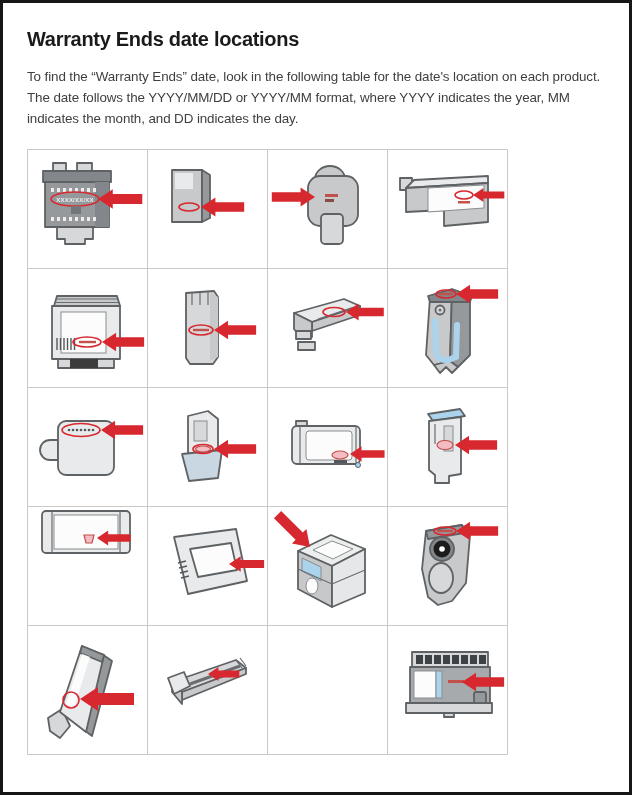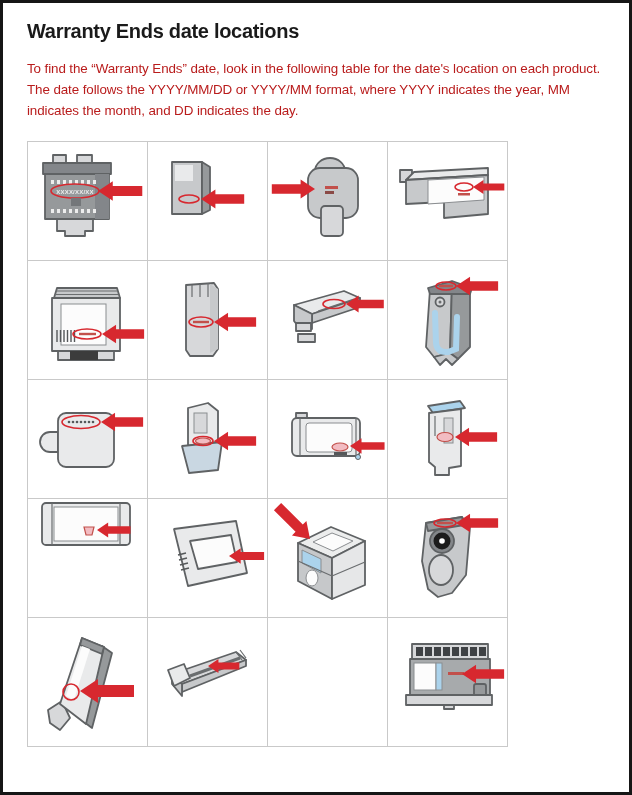--- a/index.html
+++ b/index.html
@@ -1,23 +1,23 @@
 <!DOCTYPE html>
 <html><head>
 <meta charset="utf-8">
 <style>
   html,body{margin:0;padding:0;background:#fff;}
   .page{
     width:632px;height:795px;box-sizing:border-box;position:relative;
     border:3px solid #161616;background:#fff;
     font-family:"Liberation Sans",sans-serif;color:#1a1a1a;overflow:hidden;
   }
-  .content{padding:16px 22px 0 24px;}
+  .content{padding:24px 22px 0 24px;}
   .title{font-size:20px;font-weight:700;letter-spacing:-0.3px;line-height:24px;margin:0;}
-  .intro{font-size:13.4px;line-height:21px;letter-spacing:-0.1px;margin:15px 0 0 0;width:586px;color:#b91c1c;}
+  .intro{font-size:13.4px;line-height:21px;letter-spacing:-0.1px;margin:15px 0 0 0;width:586px;color:#404040;}
   table.wtable{border-collapse:collapse;margin-top:20px;}
   table.wtable td{
     border:1px solid #c9c9c9;width:119px;height:118px;padding:0;vertical-align:top;
   }
   table.wtable tr.lastrow td{height:128px;}
   svg.cell{display:block;}
   .s{stroke:#5f6264;stroke-width:1.8;stroke-linejoin:round;stroke-linecap:round;}
   .st{stroke:#8a8d90;stroke-width:1;}
   .f-body{fill:#c7c9cb}.f-body2{fill:#a7aaac}.f-dark{fill:#96999b}.f-darker{fill:#83868a}
   .f-mid{fill:#d7d8da}.f-light{fill:#e9eaeb}.f-white{fill:#fcfcfc}.f-blue{fill:#abd3ec}

